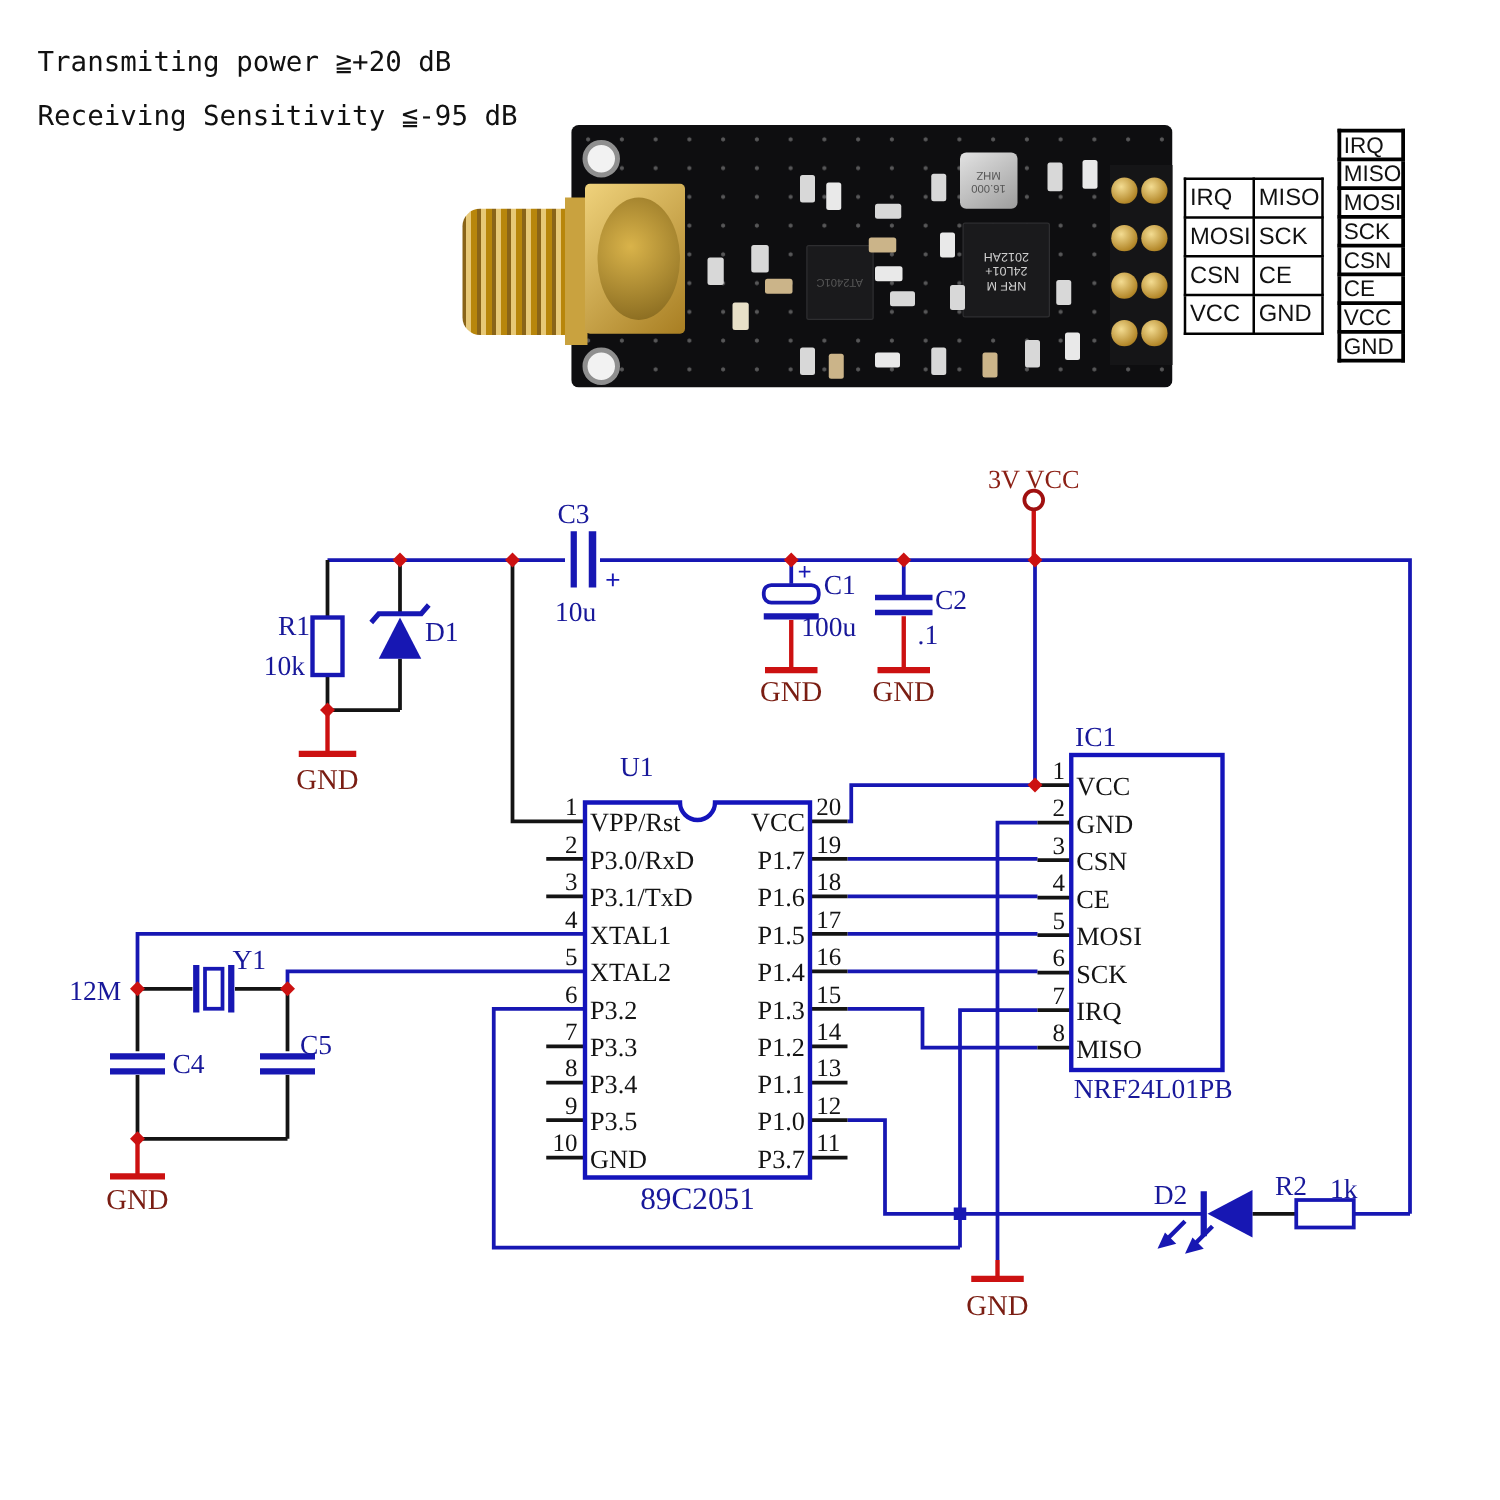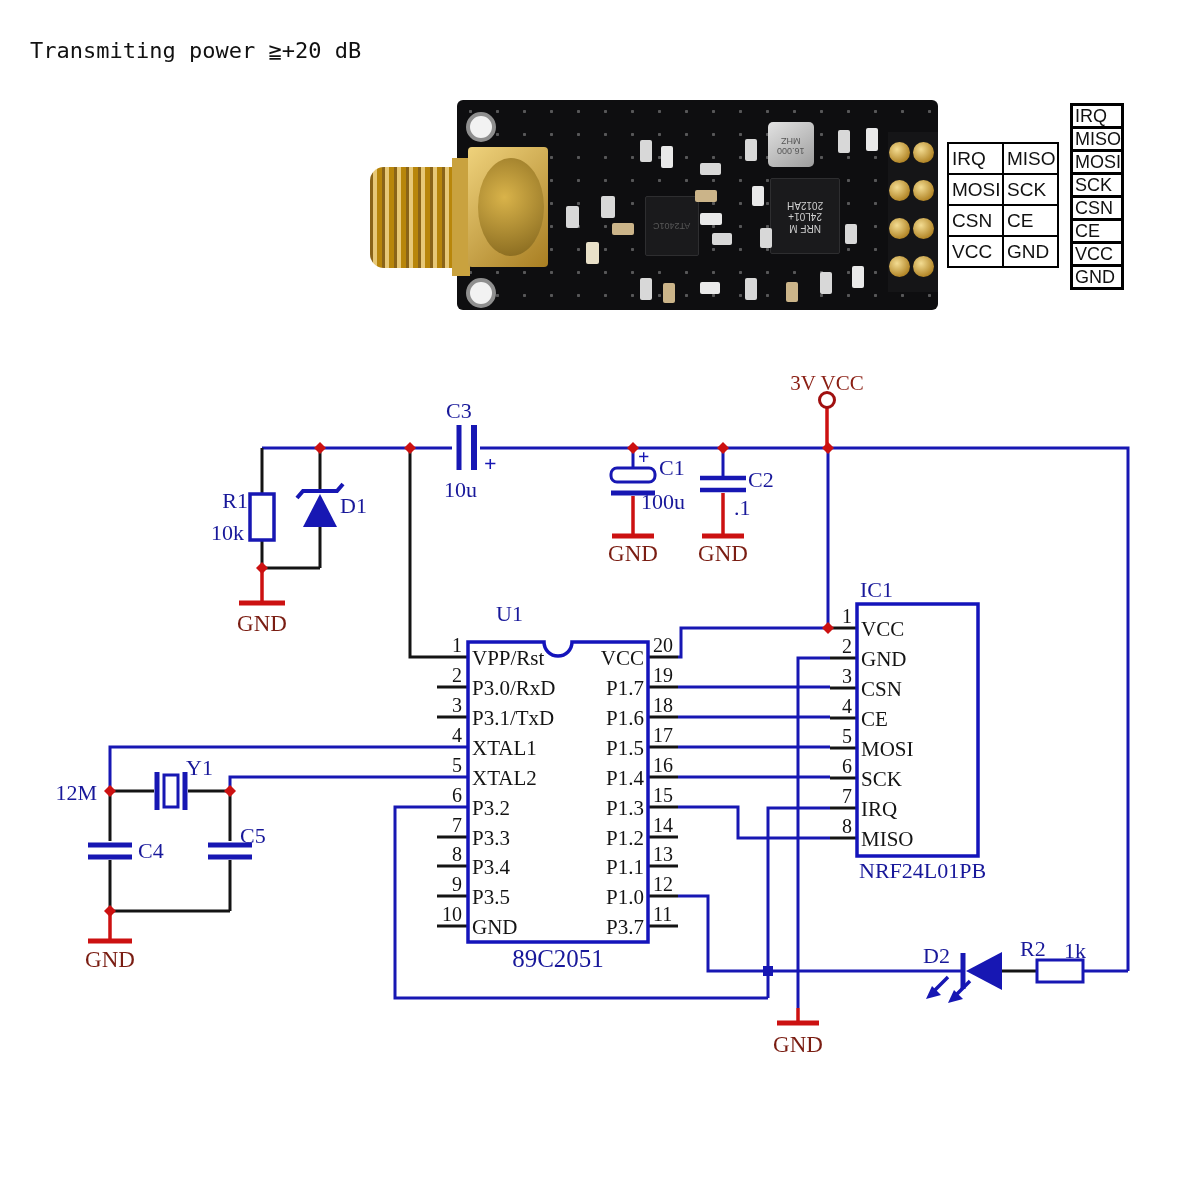--- a/index.html
+++ b/index.html
@@ -44,20 +44,21 @@
       background:radial-gradient(circle at 38% 35%,#f3dc92,#b4882a 70%,#7a5c14);}
   .hdr-strip{position:absolute;left:888px;top:132px;width:50px;height:160px;background:#151517;}
   svg text{font-family:"Liberation Serif","DejaVu Serif",serif;}
 </style>
 </head>
 <body>
 
 <div class="canvas">
 
   <div class="spec l1">Transmiting power ≧+20 dB</div>
+  <div class="spec l2">Receiving Sensitivity ≦-95 dB</div>
 
   <div>
     <div class="pcb"></div>
     <div class="hole" style="left:466px;top:112px;"></div>
     <div class="hole" style="left:466px;top:278px;"></div>
     <div class="sma-thread"></div>
     <div class="sma-nut"></div>
     <div class="sma-block"></div>
     <div class="sma-disc"></div>
     <div class="xtal" style="left:768px;top:122px;width:46px;height:45px;">

